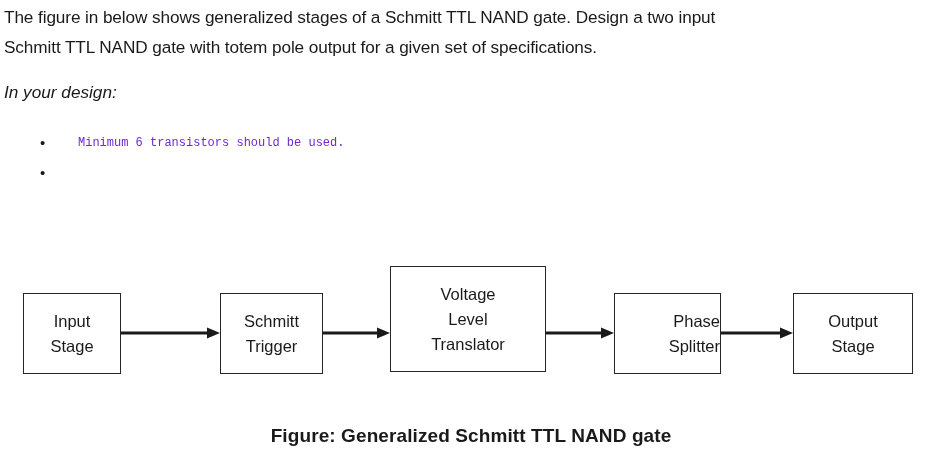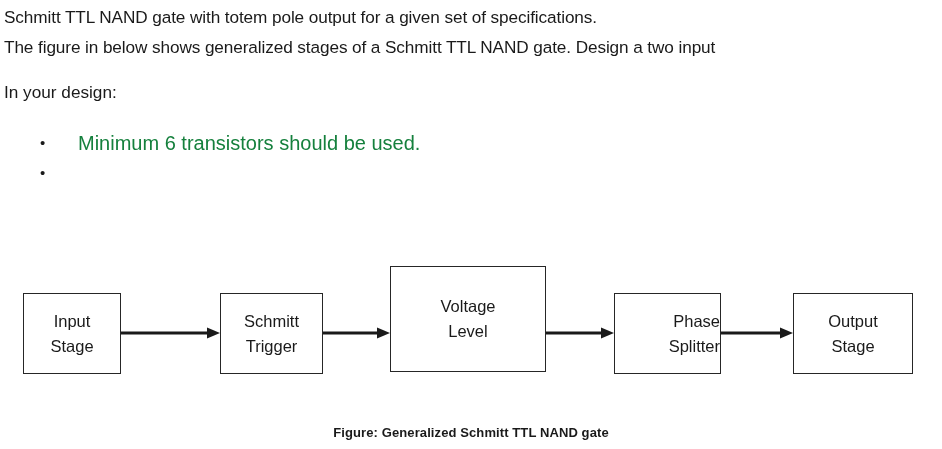--- a/index.html
+++ b/index.html
@@ -31,20 +31,21 @@
     color: #1a1a1a;
     white-space: nowrap;
   }
 
   .spacer-sm { height: 15px; }
 
   .lead {
     font-size: 17.2px;
     line-height: 30px;
     color: #1a1a1a;
+    font-style: italic;
   }
 
   
   .bullets {
     position: absolute;
     left: 40px;
     top: 128px;
     width: 700px;
   }
   .bullet-row {
@@ -54,24 +55,25 @@
   }
   .bullet-dot {
     width: 38px;
     flex: 0 0 38px;
     font-size: 15px;
     line-height: 30px;
     text-align: left;
     color: #1a1a1a;
   }
   .bullet-text {
-    font-size: 20px;
-    line-height: 30px;
-    color: #15803d;
+    font-size: 12px;
+    line-height: 30px;
+    color: #6d28d9;
     white-space: nowrap;
+    font-family: Liberation Mono, monospace;
   }
 
   
   .diagram {
     position: absolute;
     left: 0;
     top: 0;
     width: 942px;
     height: 332px;
     pointer-events: none;
@@ -108,32 +110,32 @@
     display: block;
   }
   .connector svg { display: block; }
 
   .caption {
     position: absolute;
     left: 0;
     top: 425px;
     width: 942px;
     text-align: center;
-    font-size: 13px;
+    font-size: 19px;
     font-weight: bold;
     color: #1a1a1a;
     letter-spacing: 0.1px;
   }
 </style>
 </head>
 <body>
 
 <div class="prose">
+  <div class="para">The figure in below shows generalized stages of a Schmitt TTL NAND gate. Design a two input</div>
   <div class="para">Schmitt TTL NAND gate with totem pole output for a given set of specifications.</div>
-  <div class="para">The figure in below shows generalized stages of a Schmitt TTL NAND gate. Design a two input</div>
   <div class="spacer-sm"></div>
   <div class="lead">In your design:</div>
 </div>
 
 <div class="bullets">
   <div class="bullet-row">
     <span class="bullet-dot">•</span>
     <span class="bullet-text">Minimum 6 transistors should be used.</span>
   </div>
   <div class="bullet-row">
@@ -163,20 +165,21 @@
   <div class="connector" style="left:323px; top:326px; width:68px;">
     <svg width="68" height="14" viewBox="0 0 68 14" xmlns="http://www.w3.org/2000/svg">
       <line x1="0" y1="7" x2="56" y2="7" stroke="#1a1a1a" stroke-width="3"></line>
       <polygon points="54,1.5 67,7 54,12.5" fill="#1a1a1a"></polygon>
     </svg>
   </div>
 
   <div class="node" id="node-vlt">
     <span class="ln">Voltage</span>
     <span class="ln">Level</span>
+    <span class="ln">Translator</span>
   </div>
 
   <div class="connector" style="left:546px; top:326px; width:69px;">
     <svg width="69" height="14" viewBox="0 0 69 14" xmlns="http://www.w3.org/2000/svg">
       <line x1="0" y1="7" x2="57" y2="7" stroke="#1a1a1a" stroke-width="3"></line>
       <polygon points="55,1.5 68,7 55,12.5" fill="#1a1a1a"></polygon>
     </svg>
   </div>
 
   <div class="node" id="node-phase">

